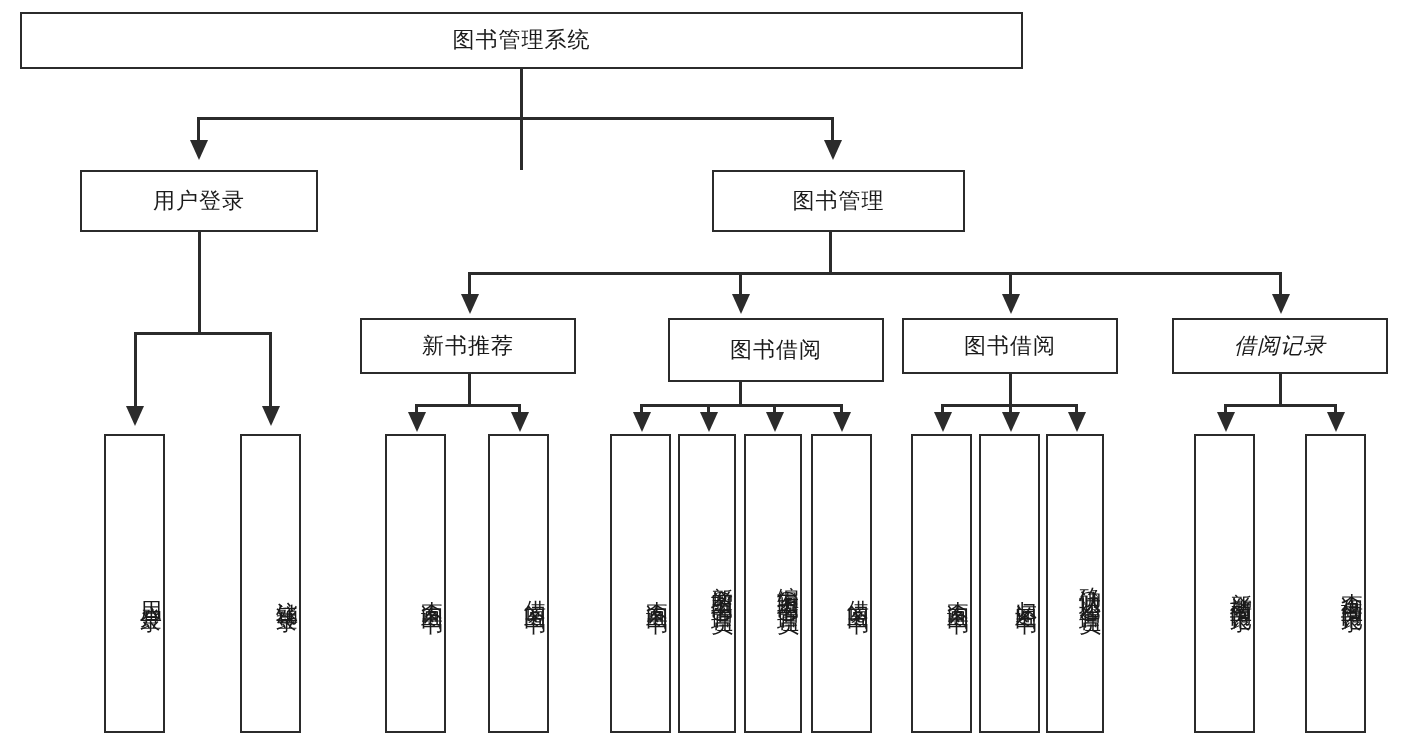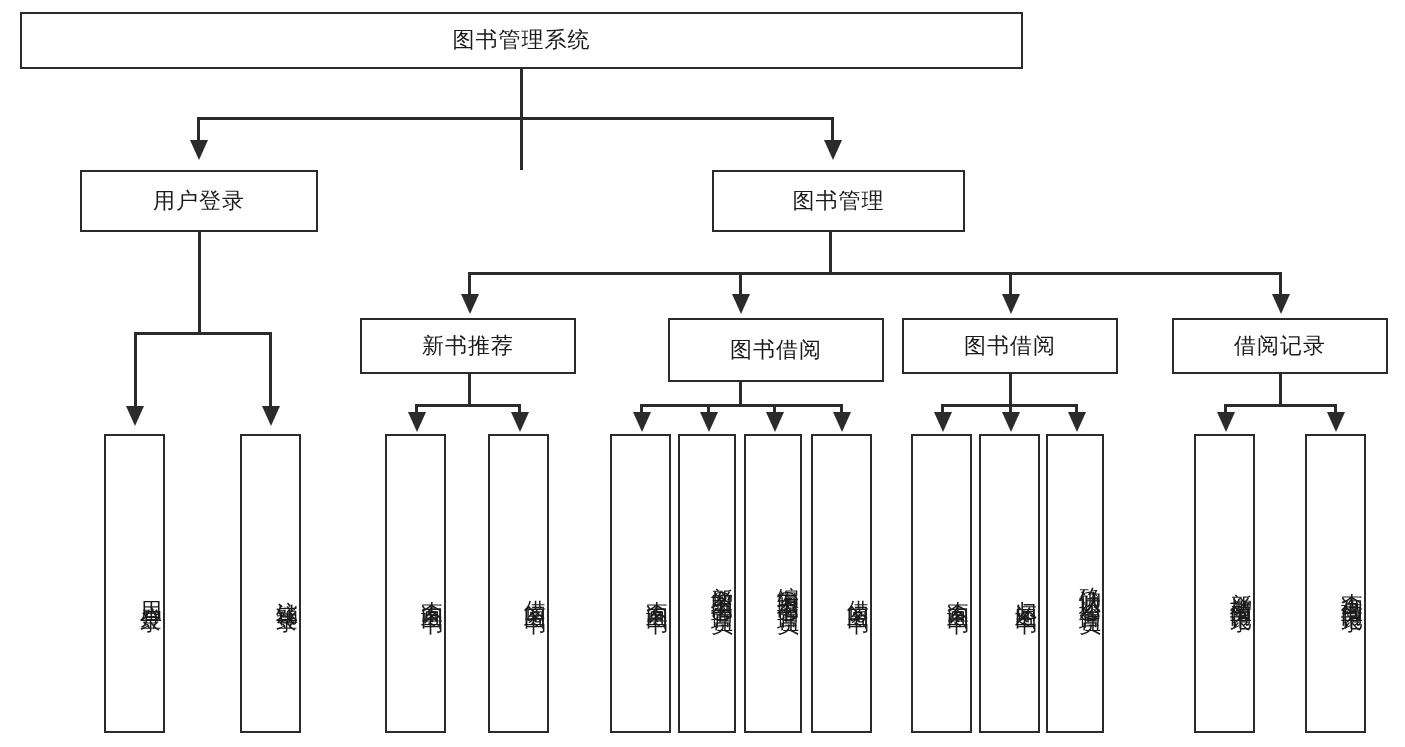--- a/index.html
+++ b/index.html
@@ -144,21 +144,21 @@
   <div class="node h" style="left:80px;top:170px;width:238px;height:62px;">用户登录</div>
 
   <div class="node h" style="left:712px;top:170px;width:253px;height:62px;">图书管理</div>
 
   <div class="node h" style="left:360px;top:318px;width:216px;height:56px;text-align:right;">新书推荐</div>
 
   <div class="node h" style="left:668px;top:318px;width:216px;height:64px;">图书借阅</div>
 
   <div class="node h" style="left:902px;top:318px;width:216px;height:56px;">图书借阅</div>
 
-  <div class="node h" style="left:1172px;top:318px;width:216px;height:56px;">借阅记录</div>
+  <div class="node h" style="left:1172px;top:318px;width:216px;height:56px;font-style:italic;">借阅记录</div>
 
   <div class="node v" style="left:104px;top:434px;width:61px;height:299px;">用户登录</div>
   <div class="node v" style="left:240px;top:434px;width:61px;height:299px;">注销登录</div>
 
   <div class="node v" style="left:385px;top:434px;width:61px;height:299px;">查询图书</div>
   <div class="node v" style="left:488px;top:434px;width:61px;height:299px;">借阅图书</div>
 
   <div class="node v" style="left:610px;top:434px;width:61px;height:299px;">查询图书</div>
   <div class="node v tall" style="left:678px;top:434px;width:58px;height:299px;">新增图书（管理员）</div>
   <div class="node v tall" style="left:744px;top:434px;width:58px;height:299px;">编辑图书（管理员）</div>

